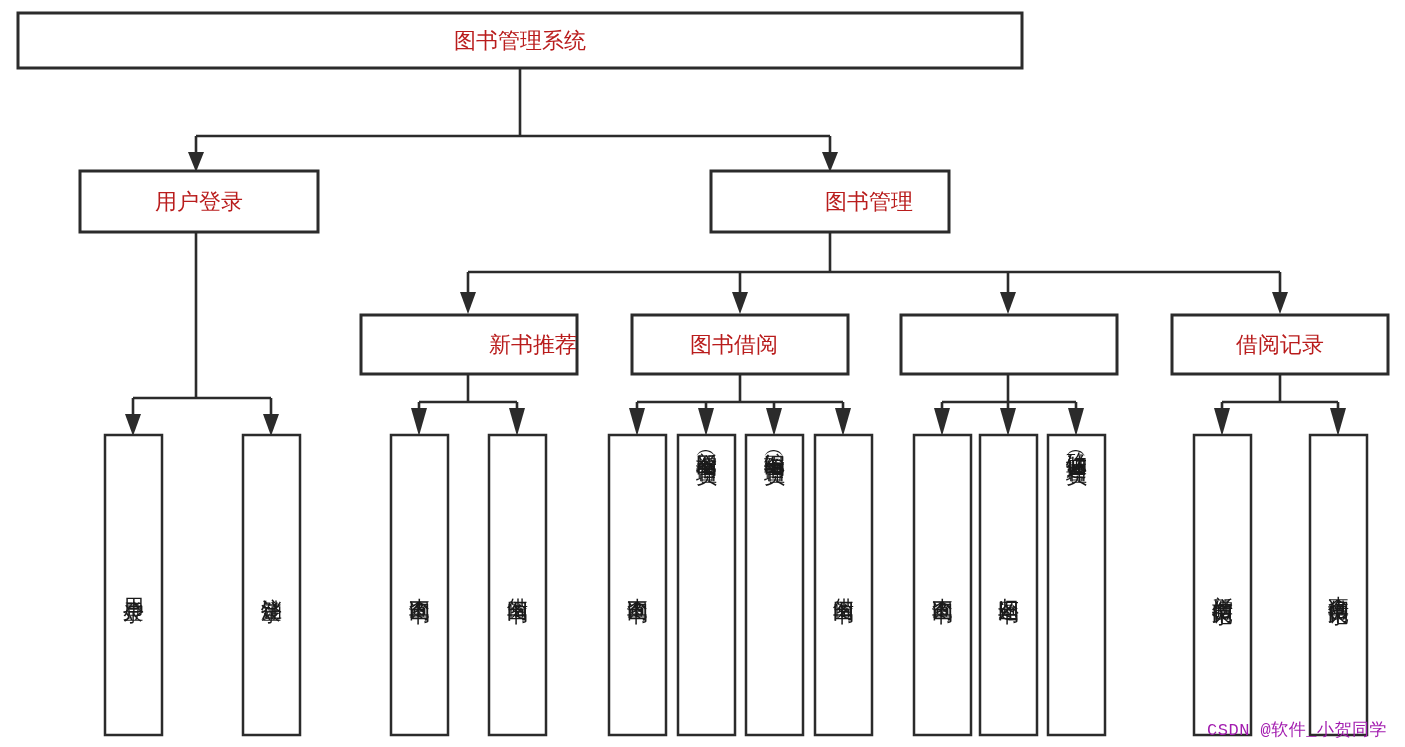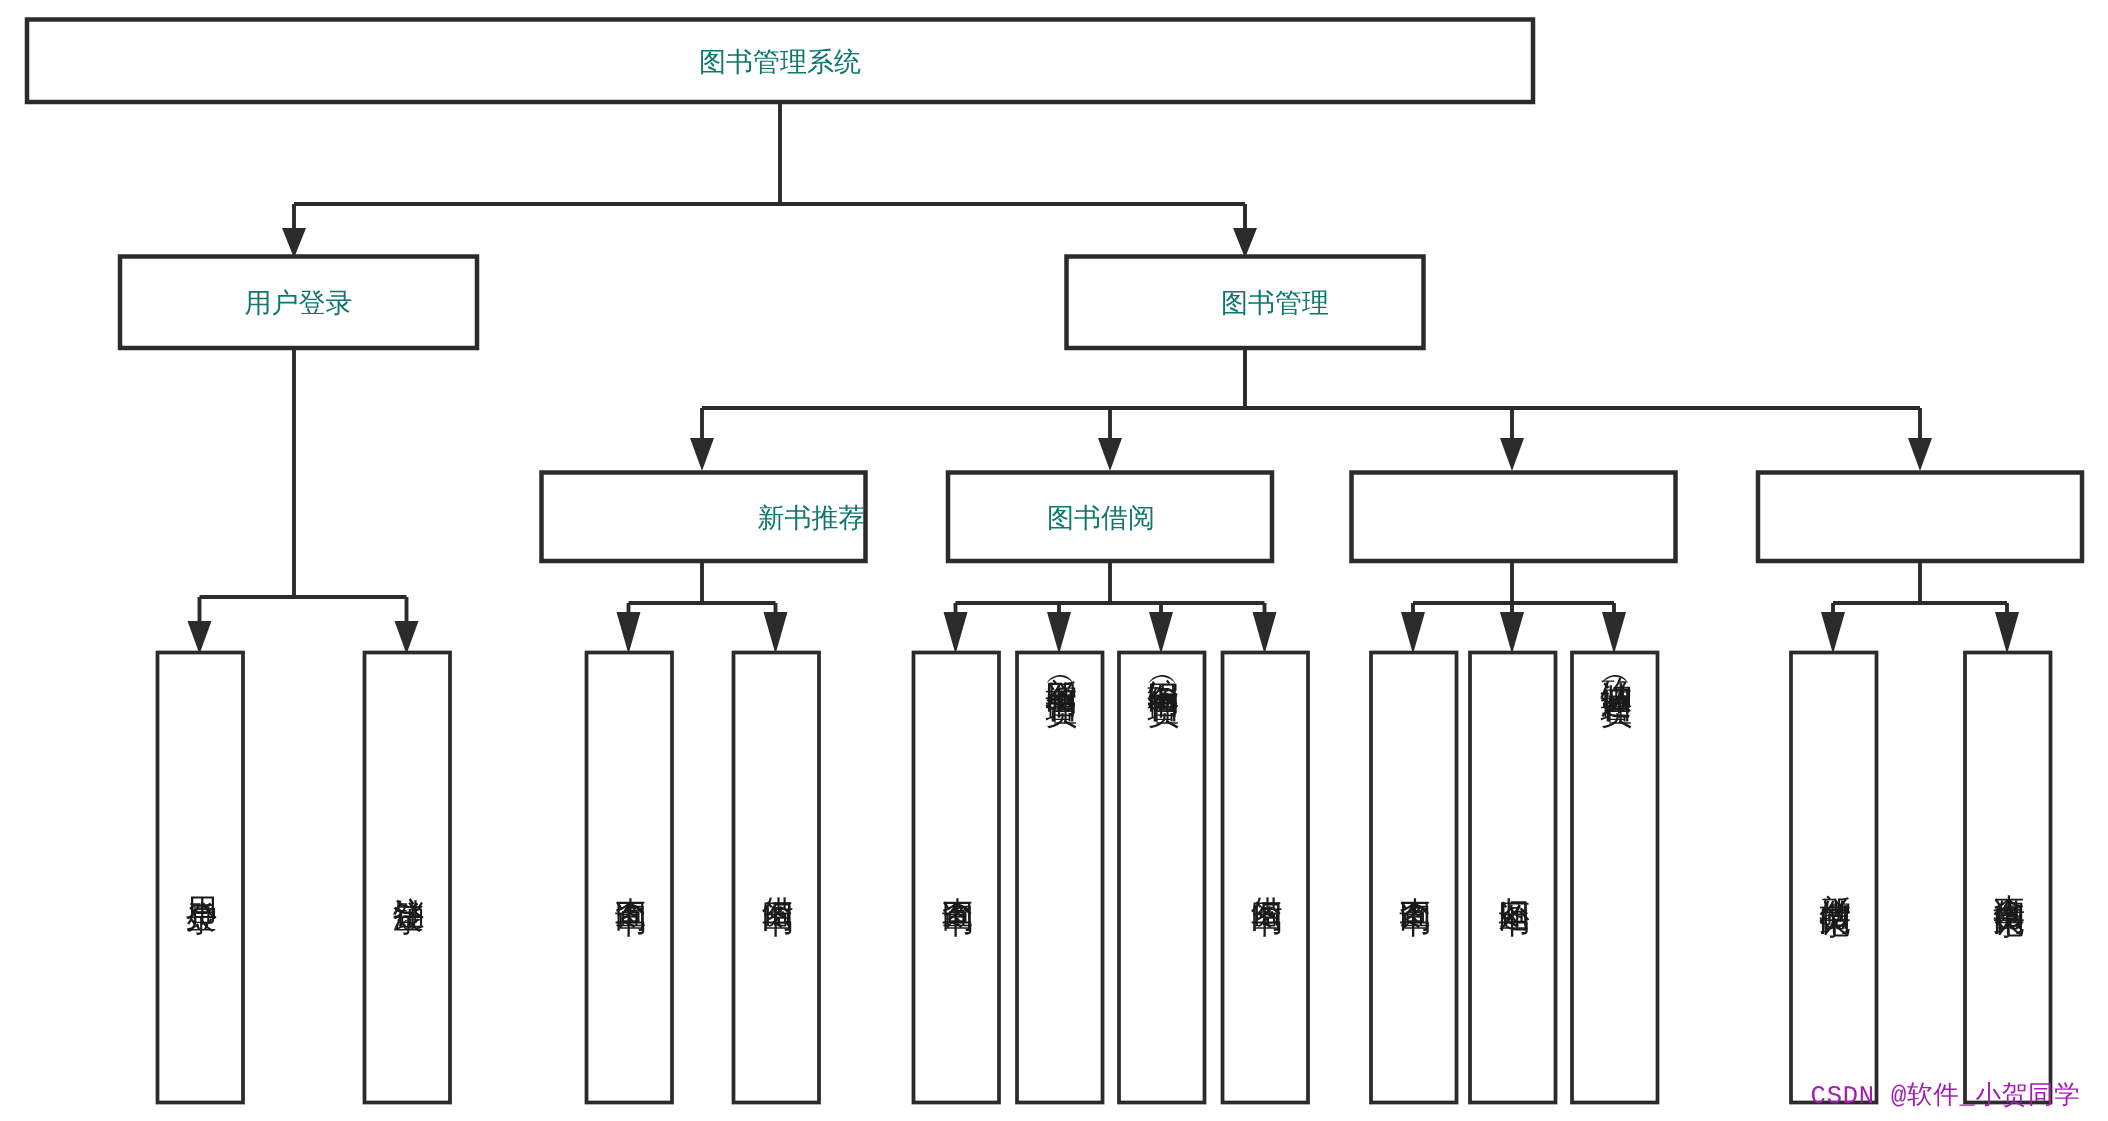--- a/index.html
+++ b/index.html
@@ -62,22 +62,22 @@
   .hlabel-wrap {
     position: absolute;
     display: flex;
     align-items: center;
     justify-content: center;
     box-sizing: border-box;
     pointer-events: none;
   }
   .hlabel-text {
     font-family: Liberation Serif, serif;
-    font-size: 18px;
-    color: #0f766e;
+    font-size: 22px;
+    color: #b91c1c;
     white-space: nowrap;
   }
   #watermark {
     position: absolute;
     right: 18px;
     bottom: 6px;
     font-family: Liberation Mono, monospace;
     font-size: 17px;
     color: #a21caf;
     letter-spacing: 0.5px;
@@ -182,33 +182,36 @@
   </svg>
 
   <div class="hlabel-wrap" style="left:18px; top:13px; width:1004px; height:55px;">
     <span class="hlabel-text">图书管理系统</span>
   </div>
 
   <div class="hlabel-wrap" style="left:80px; top:171px; width:238px; height:61px;">
     <span class="hlabel-text">用户登录</span>
   </div>
 
-  <div class="hlabel-wrap" style="left:728px; top:171px; width:244px; height:61px;">
+  <div class="hlabel-wrap" style="left:747px; top:171px; width:244px; height:61px;">
     <span class="hlabel-text">图书管理</span>
   </div>
 
   <div class="hlabel-wrap" style="left:361px; top:315px; width:216px; height:59px;justify-content:flex-end;">
     <span class="hlabel-text">新书推荐</span>
   </div>
 
   <div class="hlabel-wrap" style="left:632px; top:315px; width:204px; height:59px;">
     <span class="hlabel-text">图书借阅</span>
   </div>
 
 
+  <div class="hlabel-wrap" style="left:1172px; top:315px; width:216px; height:59px;">
+    <span class="hlabel-text">借阅记录</span>
+  </div>
 
   <div class="vlabel-wrap" style="left:105px; top:435px; width:57px; height:300px;">
     <span class="vlabel-text">用户登录</span>
   </div>
 
   <div class="vlabel-wrap" style="left:243px; top:435px; width:57px; height:300px;">
     <span class="vlabel-text">注销登录</span>
   </div>
 
   <div class="vlabel-wrap" style="left:391px; top:435px; width:57px; height:300px;">

